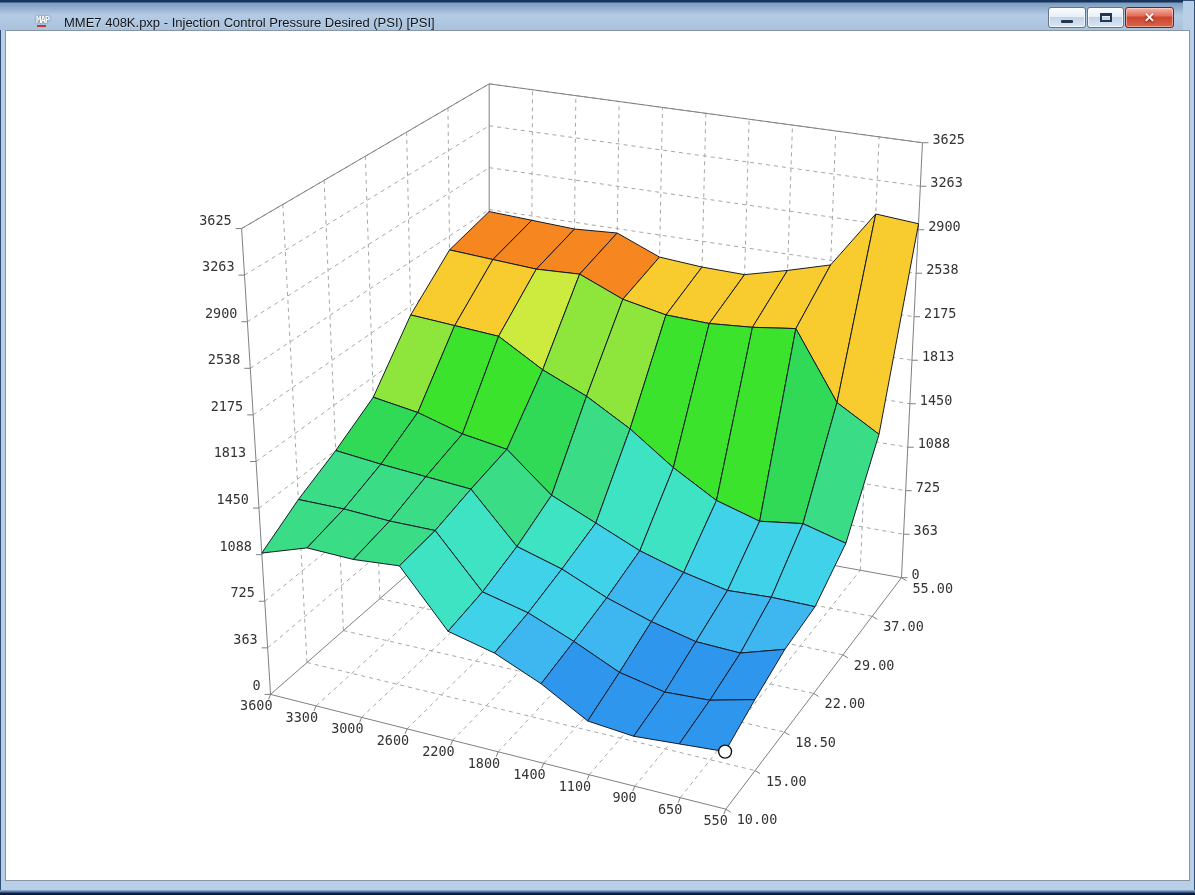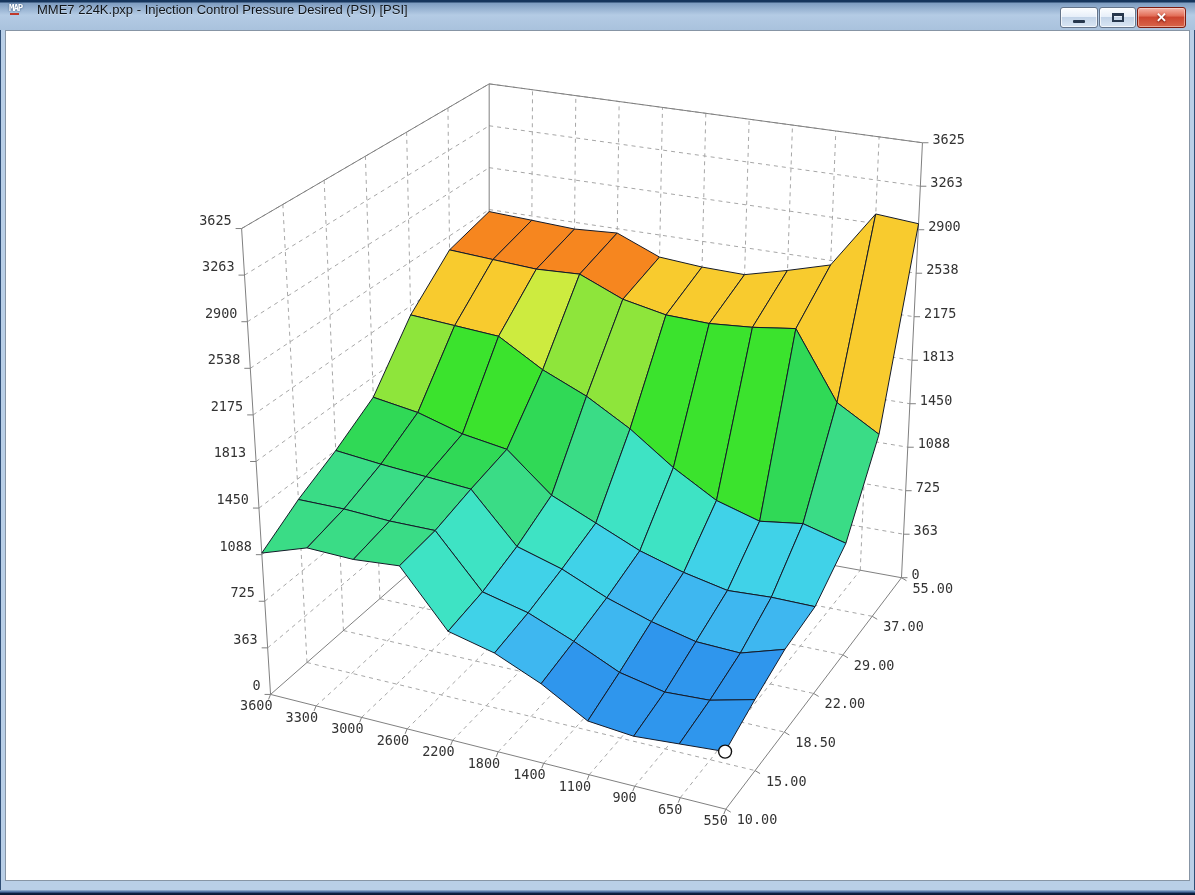--- a/index.html
+++ b/index.html
@@ -4,23 +4,23 @@
 <style>
   html,body{margin:0;padding:0;background:#000;}
   *{box-sizing:border-box;}
   .window{
     position:relative;width:1195px;height:895px;
     background:#b9cfe7;
     font-family:"Liberation Sans",sans-serif;
     outline:1px solid #2f4e75;outline-offset:-1px;
   }
   .titlebar{
-    position:absolute;top:0;left:0;right:0;height:30px;
+    position:absolute;top:0;left:0;right:12px;height:30px;
     background:linear-gradient(to bottom,#16355c 0,#16355c 2px,#7e9cc0 3px,#b4cbe4 15px,#a9c2dd 30px);
-    display:flex;align-items:flex-start;
+    display:flex;align-items:flex-end;padding-left:27px;
   }
   .app-icon{
     position:relative;margin:2px 6px 0 9px;width:22px;height:16px;
     color:#fff;font:bold 9px "DejaVu Sans Mono",monospace;letter-spacing:-1px;
     text-shadow:0 0 2px #2a4a70;line-height:12px;
   }
   .app-icon .red-bar{position:absolute;left:1px;top:11px;width:9px;height:2px;background:#c0392b;}
   .title-text{
     font-size:13px;color:#101418;margin-top:2px;white-space:nowrap;
     text-shadow:0 1px 0 rgba(255,255,255,.35);
@@ -56,21 +56,21 @@
 </style>
 </head>
 <body>
 
 <div class="window">
   <div class="titlebar">
     <span class="app-icon">
       <span>MAP</span>
       <span class="red-bar"></span>
     </span>
-    <span class="title-text">MME7 224K.pxp - Injection Control Pressure Desired (PSI) [PSI]</span>
+    <span class="title-text">MME7 408K.pxp - Injection Control Pressure Desired (PSI) [PSI]</span>
     <span class="win-buttons">
       <button class="win-btn btn-min">
         <span class="glyph-min"></span>
       </button>
       <button class="win-btn btn-max">
         <span class="glyph-max"></span>
       </button>
       <button class="win-btn btn-close">
         <span class="glyph-close">✕</span>
       </button>

